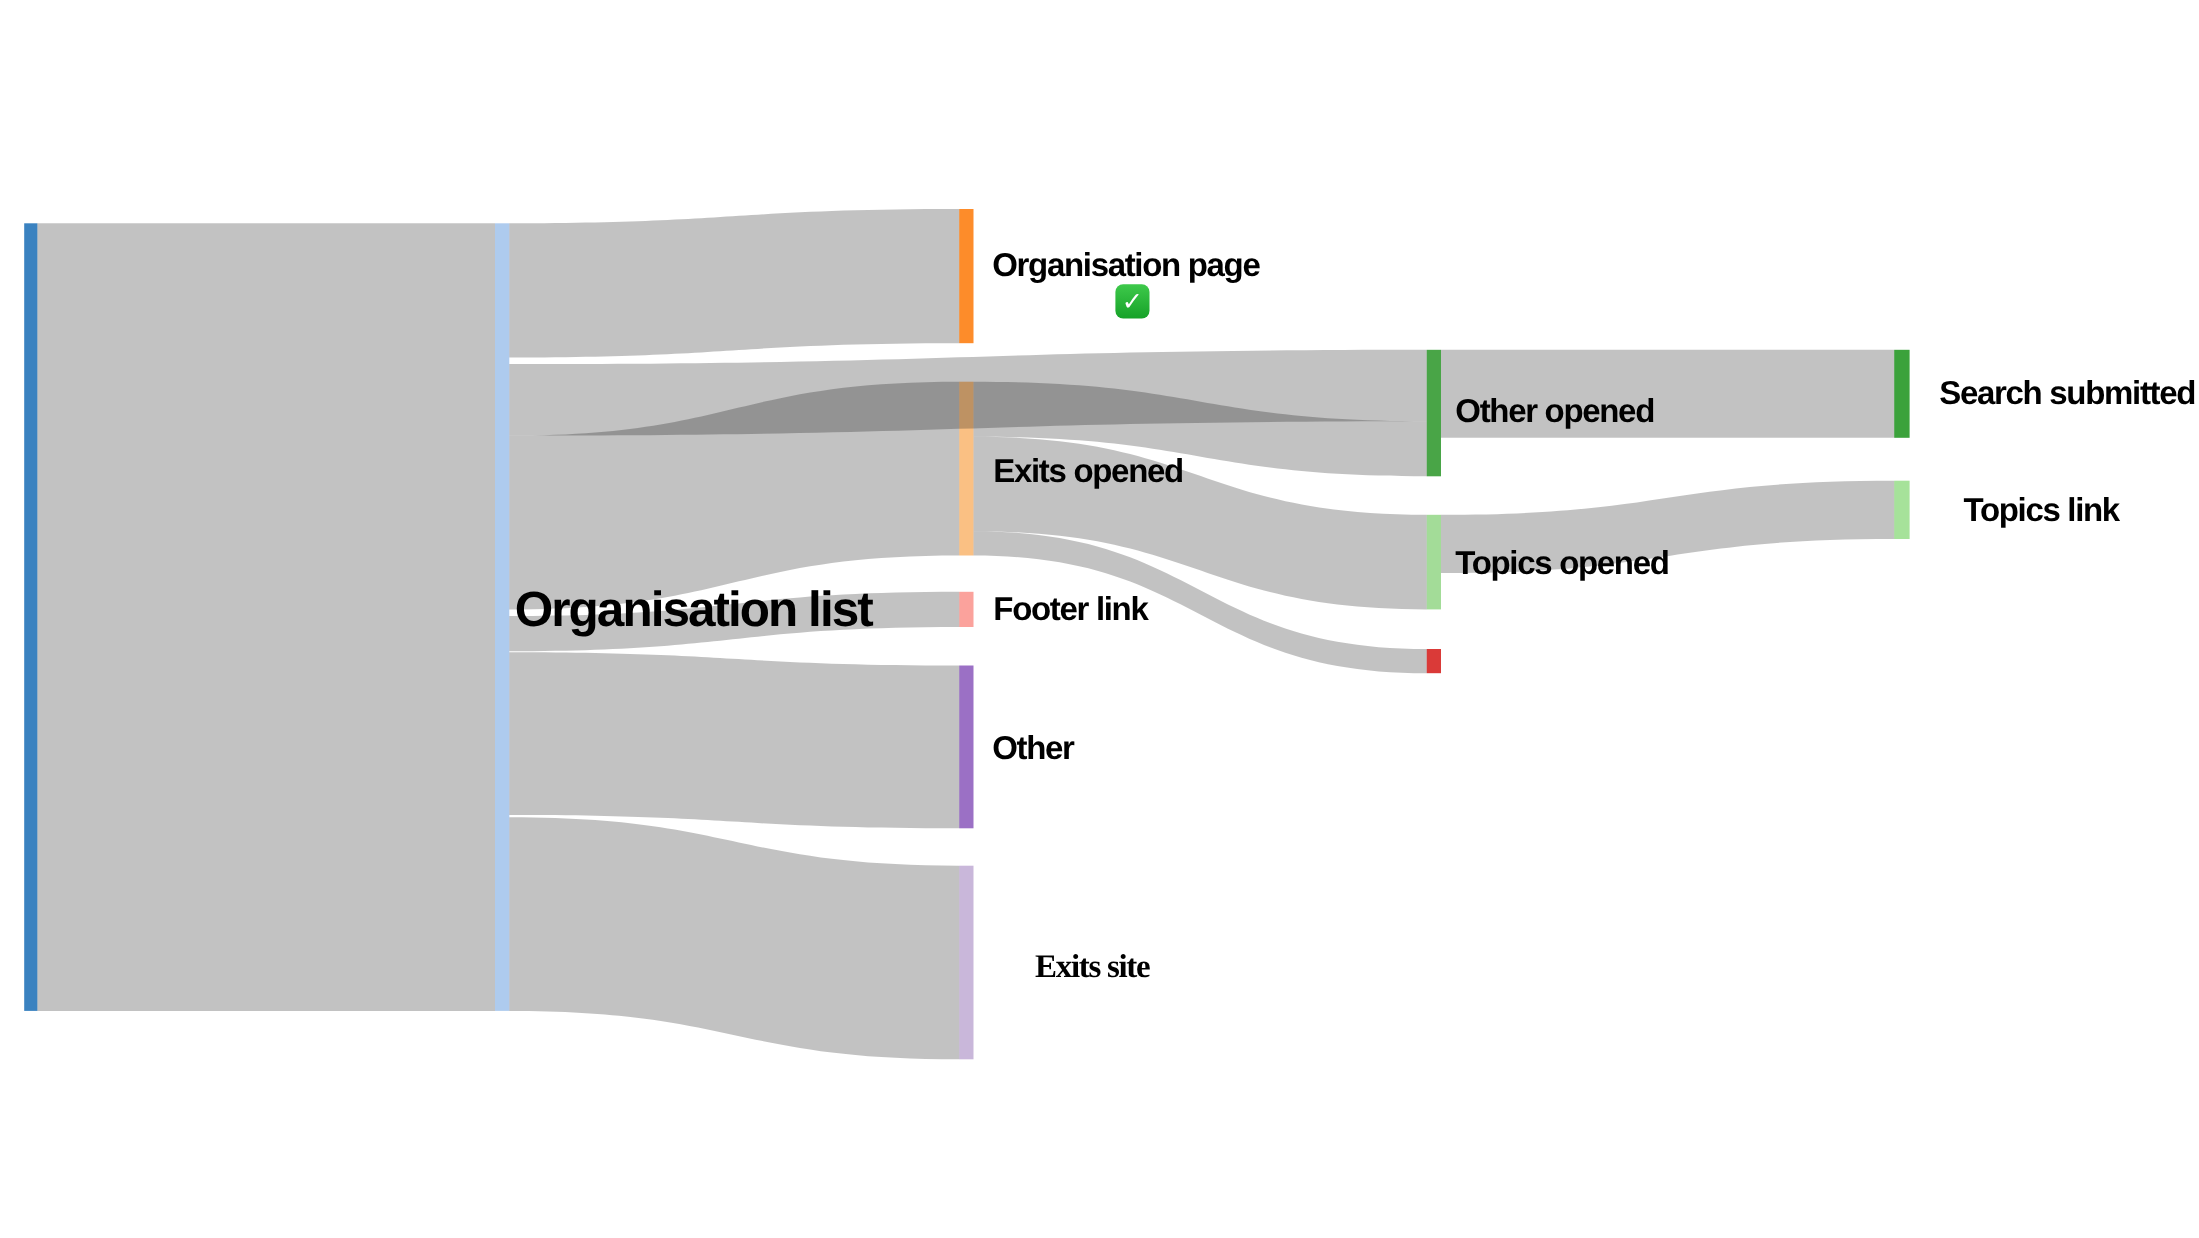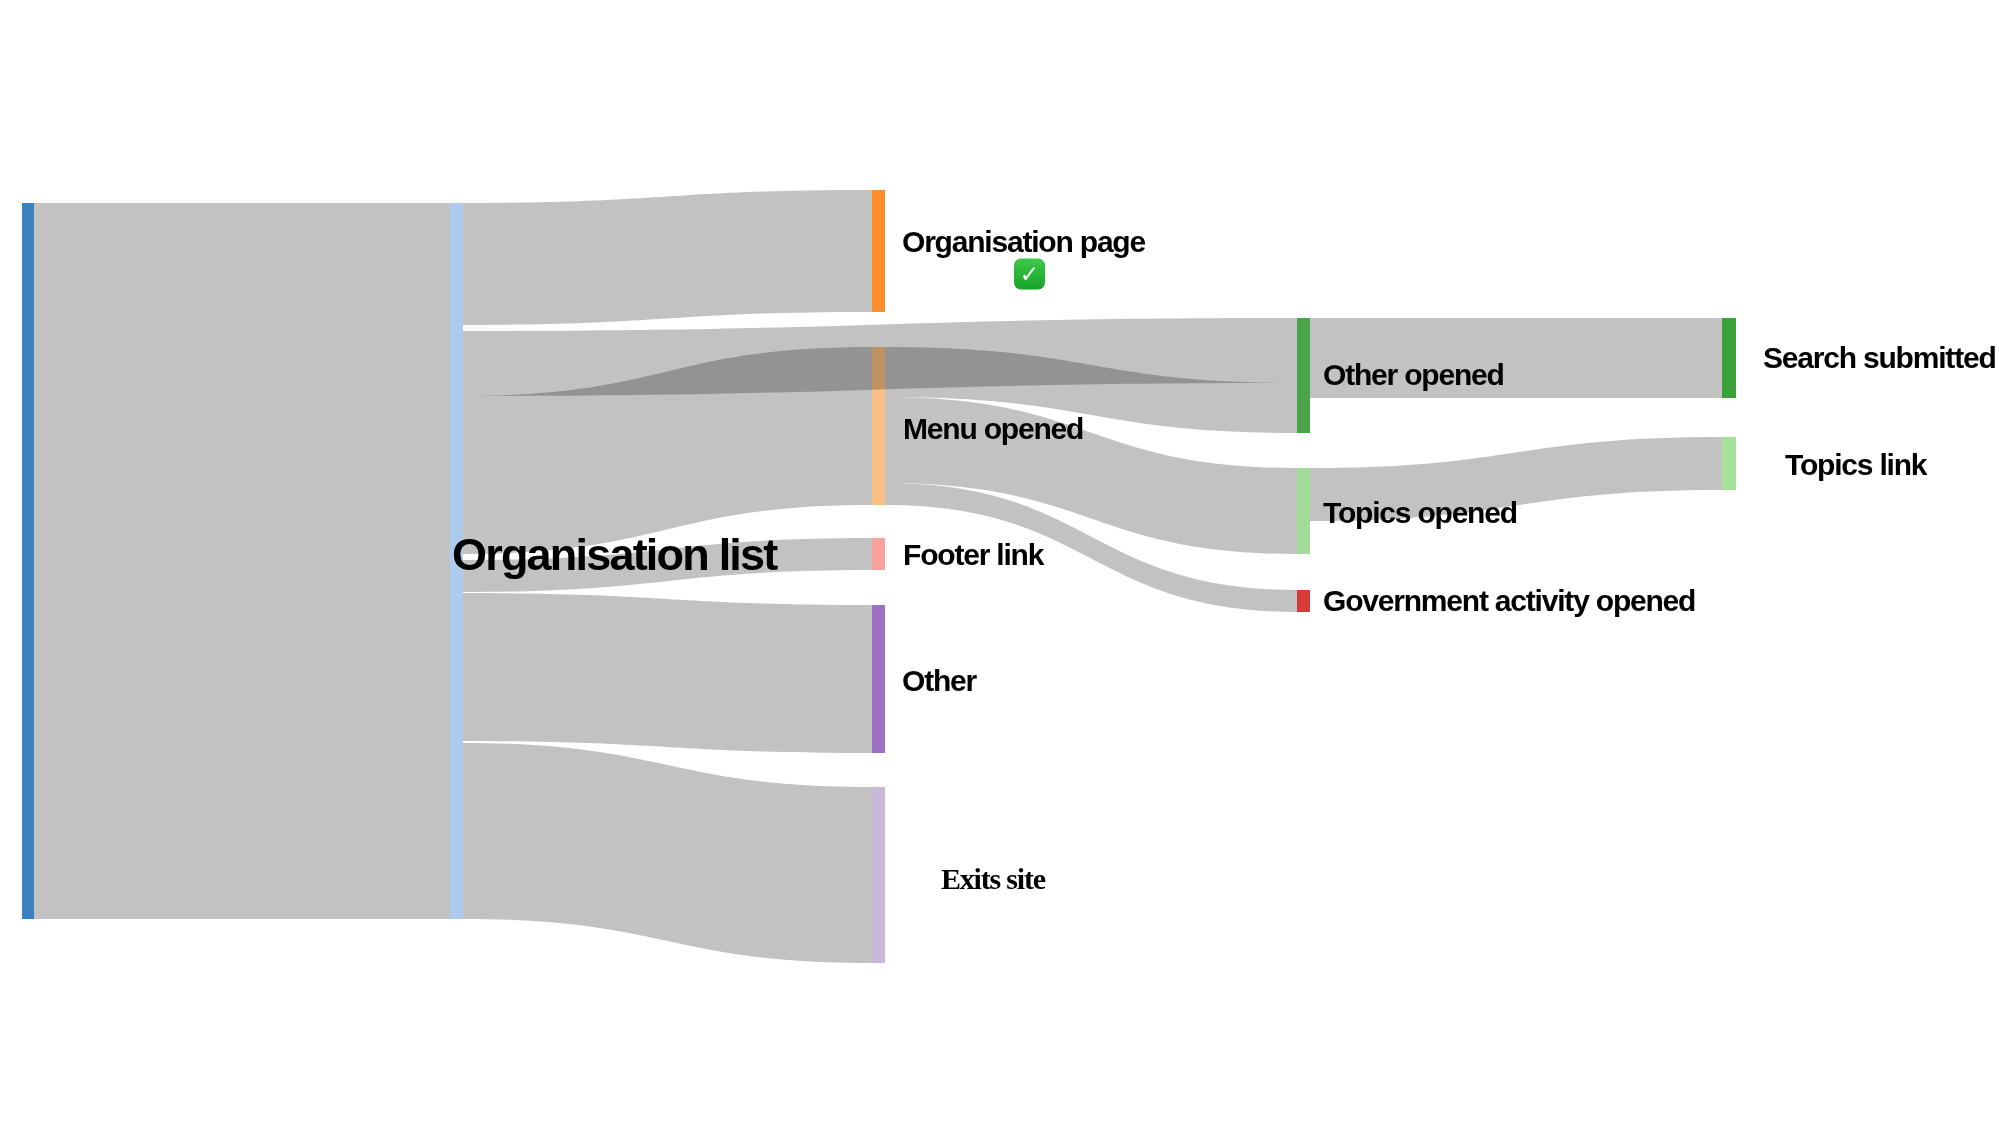--- a/index.html
+++ b/index.html
@@ -95,48 +95,45 @@
         <path d="M463,593 C667.5,593 667.5,605 872,605 L872,753 C667.5,753 667.5,741 463,741 Z" class="sankey-link" fill="rgba(0,0,0,0.24)"></path>
         <path d="M463,743 C667.5,743 667.5,787 872,787 L872,963 C667.5,963 667.5,919 463,919 Z" class="sankey-link" fill="rgba(0,0,0,0.24)"></path>
         <path d="M885,347 C1091,347 1091,383 1297,383 L1297,433 C1091,433 1091,397 885,397 Z" class="sankey-link" fill="rgba(0,0,0,0.24)"></path>
         <path d="M885,397 C1091,397 1091,468 1297,468 L1297,554 C1091,554 1091,483 885,483 Z" class="sankey-link" fill="rgba(0,0,0,0.24)"></path>
         <path d="M885,483 C1091,483 1091,590 1297,590 L1297,612 C1091,612 1091,505 885,505 Z" class="sankey-link" fill="rgba(0,0,0,0.24)"></path>
         <path d="M1310,318 C1516,318 1516,318 1722,318 L1722,398 C1516,398 1516,398 1310,398 Z" class="sankey-link" fill="rgba(0,0,0,0.24)"></path>
         <path d="M1310,468 C1516,468 1516,437 1722,437 L1722,490 C1516,490 1516,521 1310,521 Z" class="sankey-link" fill="rgba(0,0,0,0.24)"></path>
       </g>
   </svg>
   <div id="labels-layer">
-      <div class="node-label large" style="left: 452px; top: 554px;">
+      <div class="node-label large" style="left: 468px; top: 554px;">
         <span>Organisation list</span>
       </div>
       <div class="node-label small" style="left: 902px; top: 257px;">
         <span>Organisation page</span>
         <span class="check-badge" title="✅">✓</span>
       </div>
       <div class="node-label small" style="left: 903px; top: 429px;">
-        <span>Menu opened</span>
+        <span>Exits opened</span>
       </div>
       <div class="node-label small" style="left: 903px; top: 555px;">
         <span>Footer link</span>
       </div>
       <div class="node-label small" style="left: 902px; top: 681px;">
         <span>Other</span>
       </div>
       <div class="node-label small" style="left: 941px; top: 879px; font-family: Liberation Serif, serif;">
         <span>Exits site</span>
       </div>
       <div class="node-label small" style="left: 1323px; top: 375px;">
         <span>Other opened</span>
       </div>
       <div class="node-label small" style="left: 1323px; top: 513px;">
         <span>Topics opened</span>
       </div>
-      <div class="node-label small" style="left: 1323px; top: 601px;">
-        <span>Government activity opened</span>
-      </div>
       <div class="node-label small" style="left: 1763px; top: 358px;">
         <span>Search submitted</span>
       </div>
       <div class="node-label small" style="left: 1753px; top: 465px; margin-left: 32px;">
         <span>Topics link</span>
       </div>
     </div>
 </div>
 
 </body></html>

